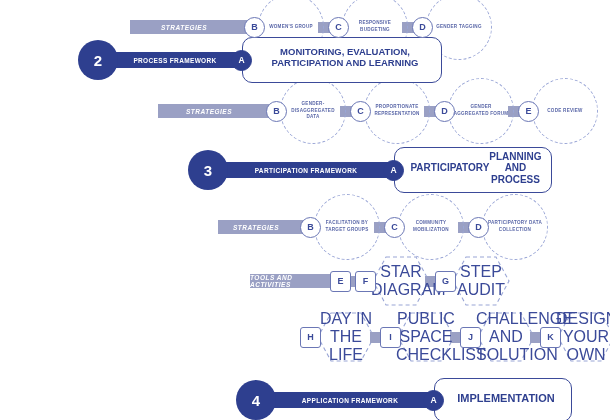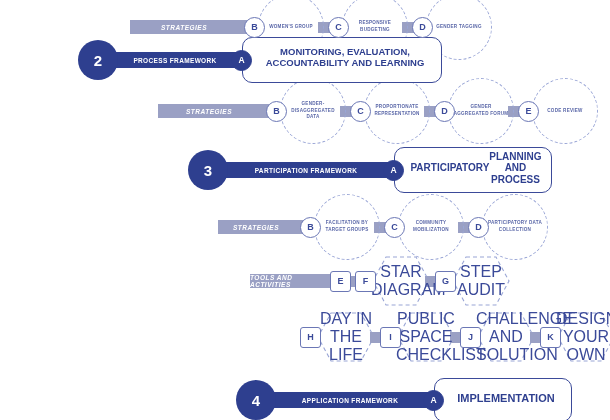--- a/index.html
+++ b/index.html
@@ -95,21 +95,21 @@
       <div class="bubble">GENDER TAGGING</div>
     </div>
   </div>
 
   <div class="fw" style="left:78px;top:38px;">
     <div class="fw-num">2</div>
     <div class="fw-bar" style="width:130px;">PROCESS FRAMEWORK</div>
     <div class="fw-letter">A</div>
     <div class="fw-title" style="width:172px;height:32px;font-size:9.5px;flex-direction:column;">
       <span>MONITORING, EVALUATION,</span>
-      <span>ACCOUNTABILITY AND LEARNING</span>
+      <span>PARTICIPATION AND LEARNING</span>
     </div>
   </div>
 
   <div class="row" style="left:158px;top:78px;">
     <div class="row-bar" style="width:116px;">STRATEGIES</div>
     <div class="node">
       <div class="badge">B</div>
       <div class="bubble">GENDER-DISAGGREGATED DATA</div>
     </div>
     <div class="link"></div>

